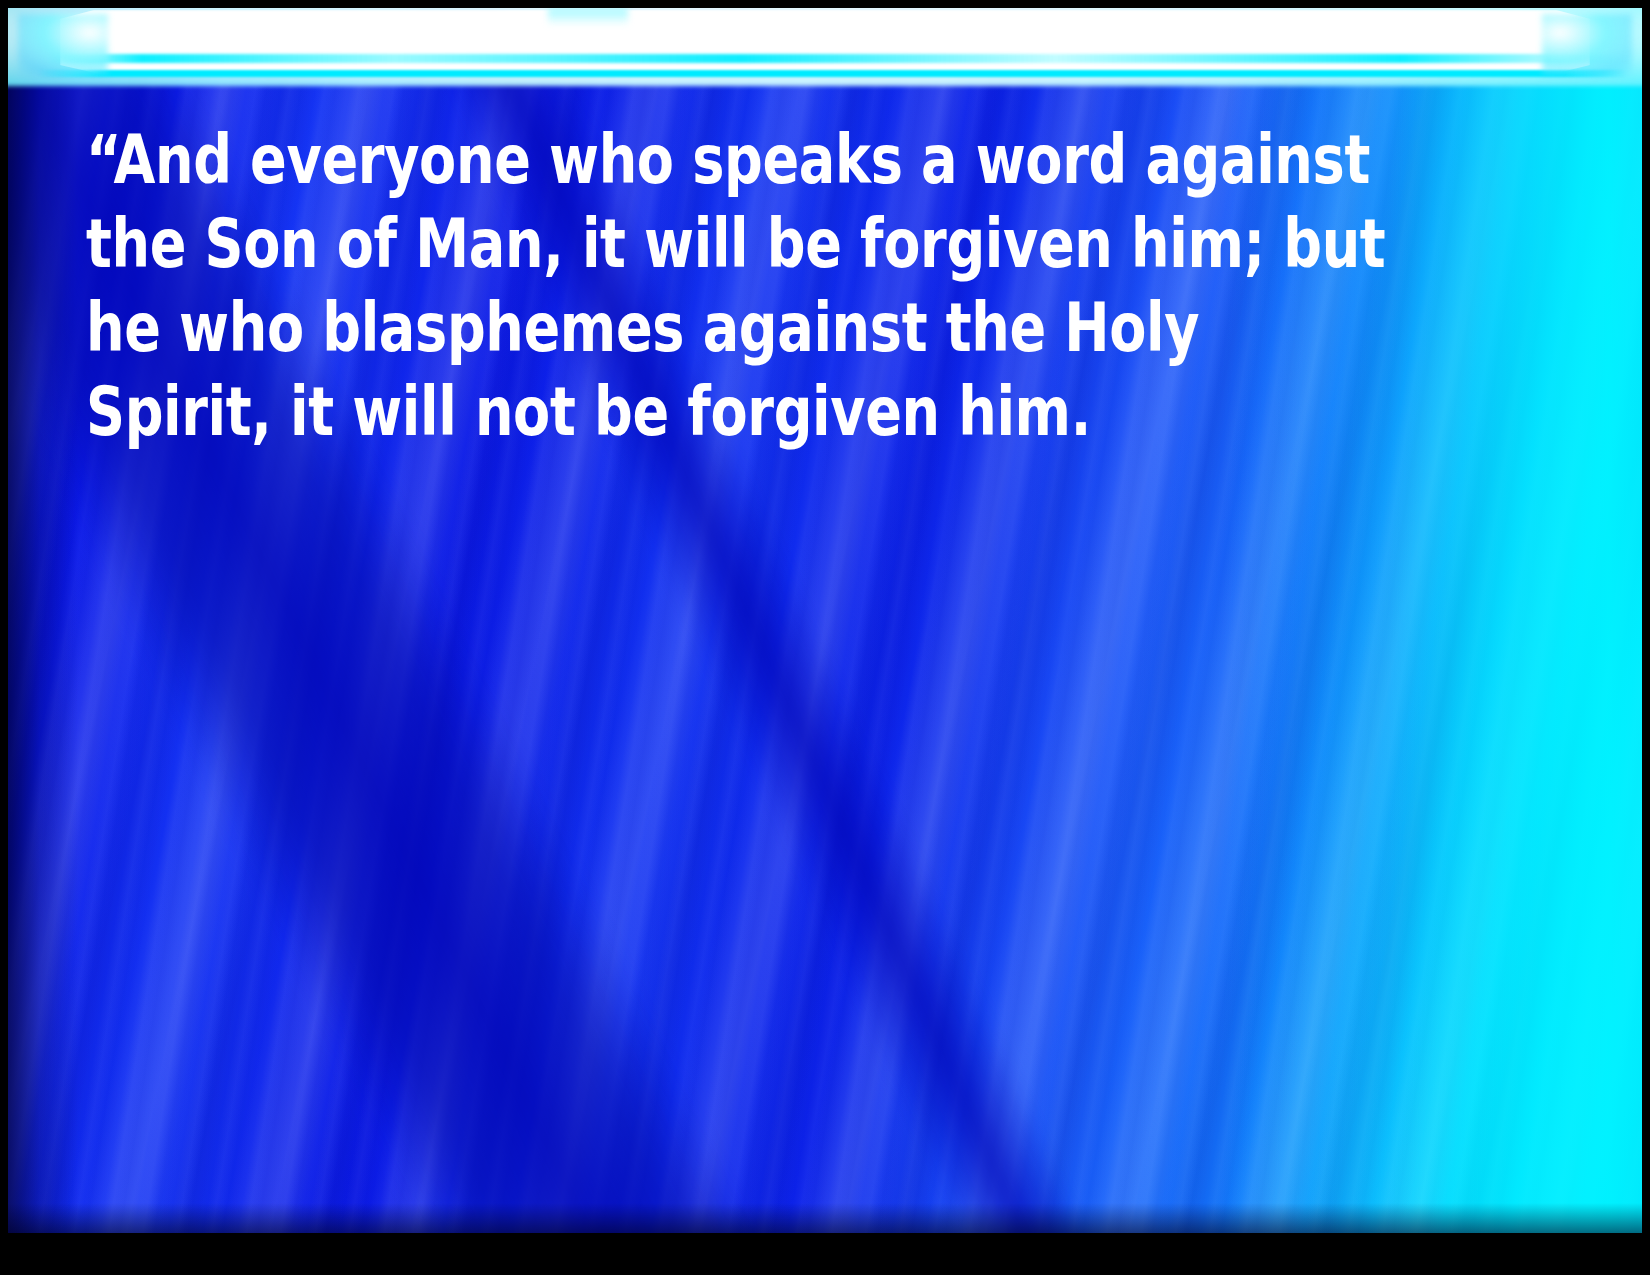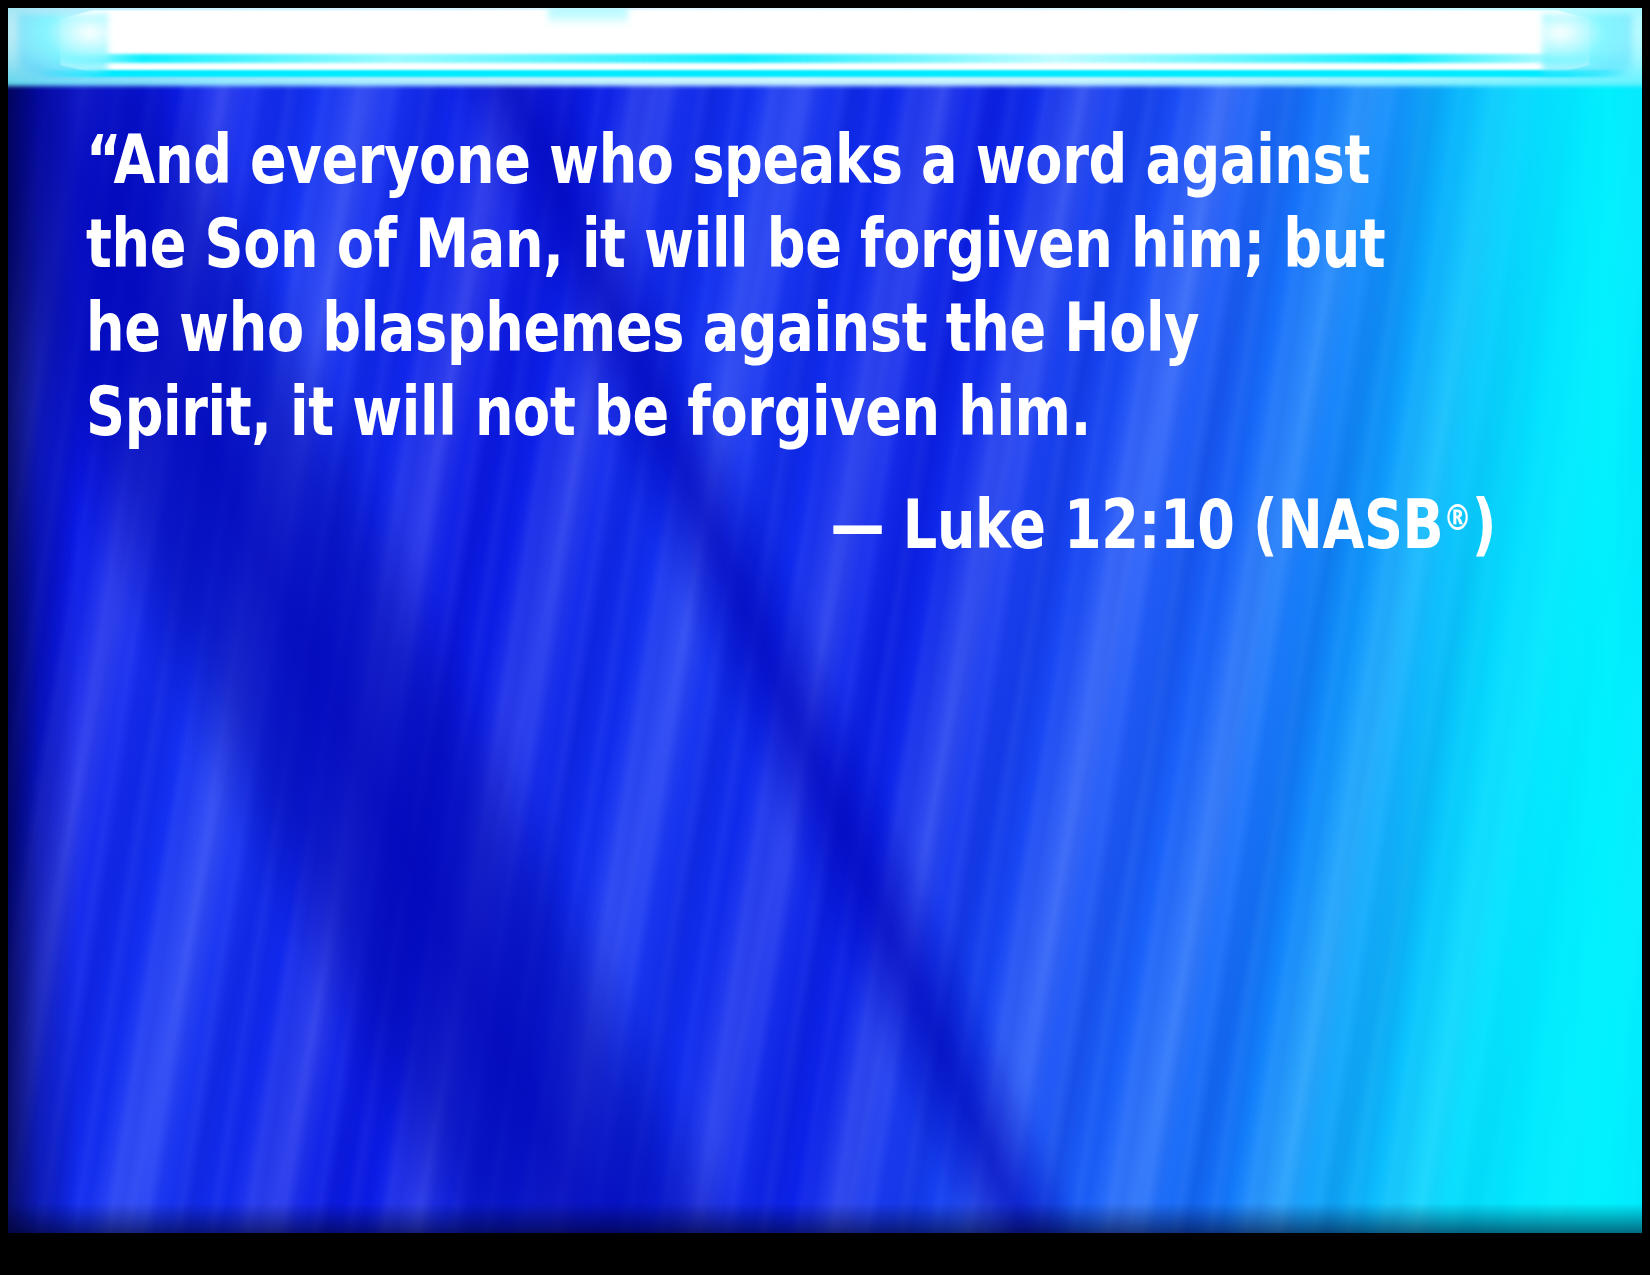--- a/index.html
+++ b/index.html
@@ -374,19 +374,16 @@
       <div class="band-rightcap"></div>
       <div class="band-nick"></div>
     </div>
 
     <div id="verse-block">
       <div class="verse-line">“And everyone who speaks a word against</div>
       <div class="verse-line">the Son of Man, it will be forgiven him; but</div>
       <div class="verse-line">he who blasphemes against the Holy</div>
       <div class="verse-line">Spirit, it will not be forgiven him.</div>
 
-      <div id="attribution-line">
-        <span id="attribution-inner"><span>—</span><span>&nbsp;</span><span>Luke 12:10 (NASB</span><span class="reg-mark">®</span><span>)</span></span>
-      </div>
     </div>
 
   </div>
 </div>
 
 </body></html>

